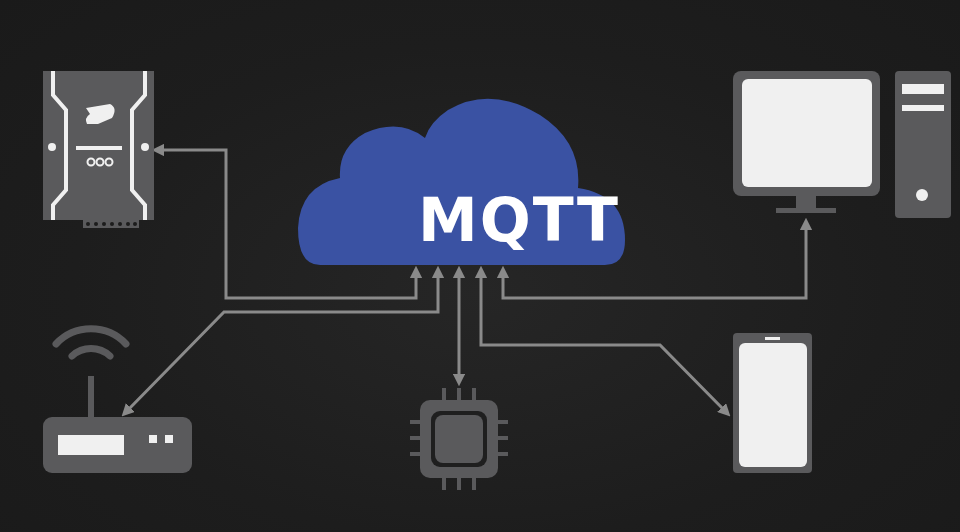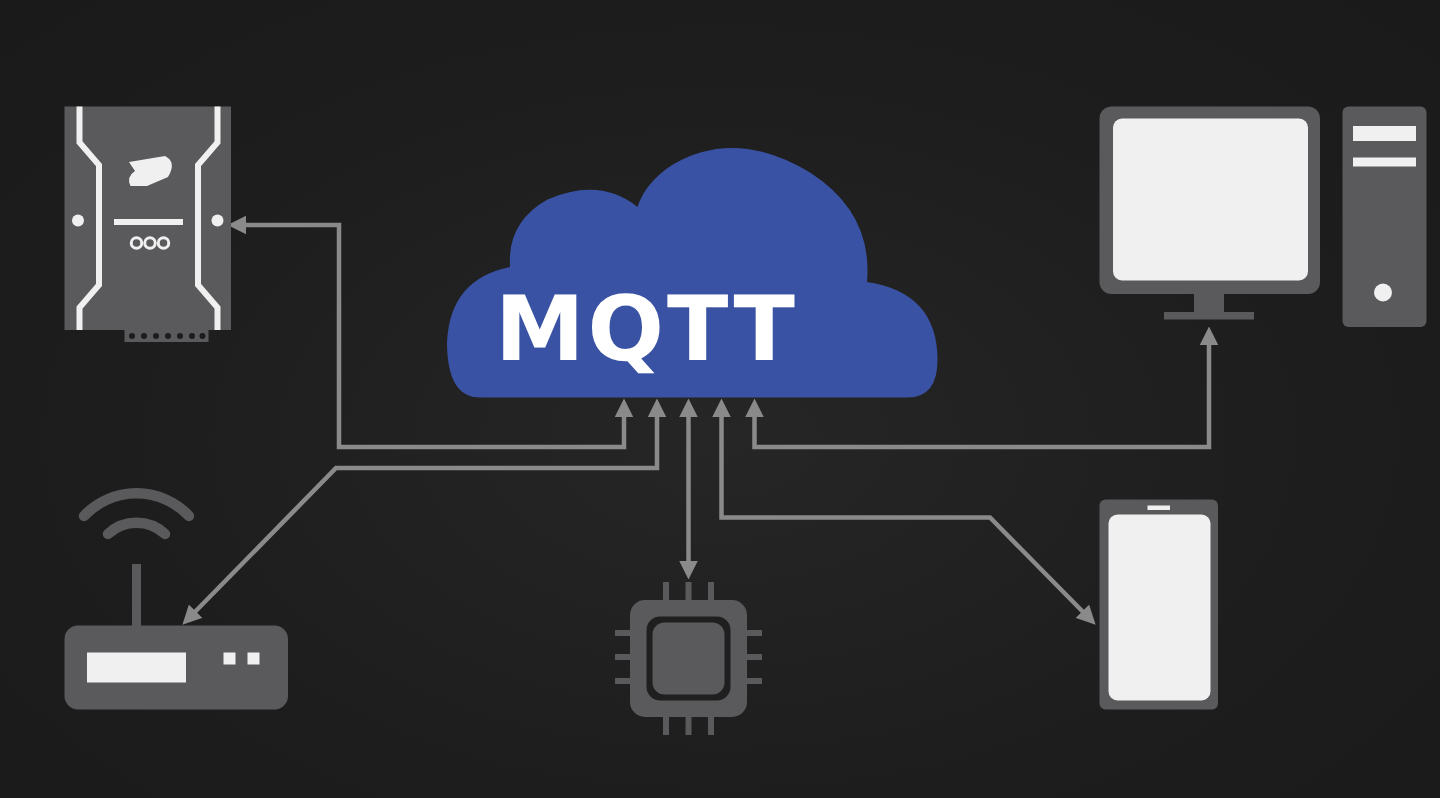--- a/index.html
+++ b/index.html
@@ -1,19 +1,19 @@
 <!DOCTYPE html>
 <html><head>
 <meta charset="utf-8">
 <style>
   html, body { margin:0; padding:0; }
   body { width:960px; height:532px; overflow:hidden; background:#1c1c1c; font-family:"DejaVu Sans", sans-serif; }
   .stage { position:relative; width:960px; height:532px; background: radial-gradient(ellipse at 50% 55%, #262626 0%, #1d1d1d 60%, #1a1a1a 100%); }
   svg.diagram { position:absolute; left:0; top:0; }
-  .cloud-label { position:absolute; left:330px; top:180px; width:290px; text-align:left; color:#ffffff; font-family:"DejaVu Sans", sans-serif; font-weight:bold; font-size:60px; letter-spacing:2px; line-height:80px; }
+  .cloud-label { position:absolute; left:330px; top:180px; width:290px; text-align:right; color:#ffffff; font-family:"DejaVu Sans", sans-serif; font-weight:bold; font-size:60px; letter-spacing:2px; line-height:80px; }
 </style>
 </head>
 <body>
 
 <div class="stage">
   <svg class="diagram" width="960" height="532" viewBox="0 0 960 532">
     <defs>
       <marker id="ah" viewBox="0 0 10 10" refX="5" refY="5" markerWidth="4.2" markerHeight="4.2" orient="auto-start-reverse">
         <path d="M0,0 L10,5 L0,10 z" fill="#8a8a8a"></path>
       </marker>

